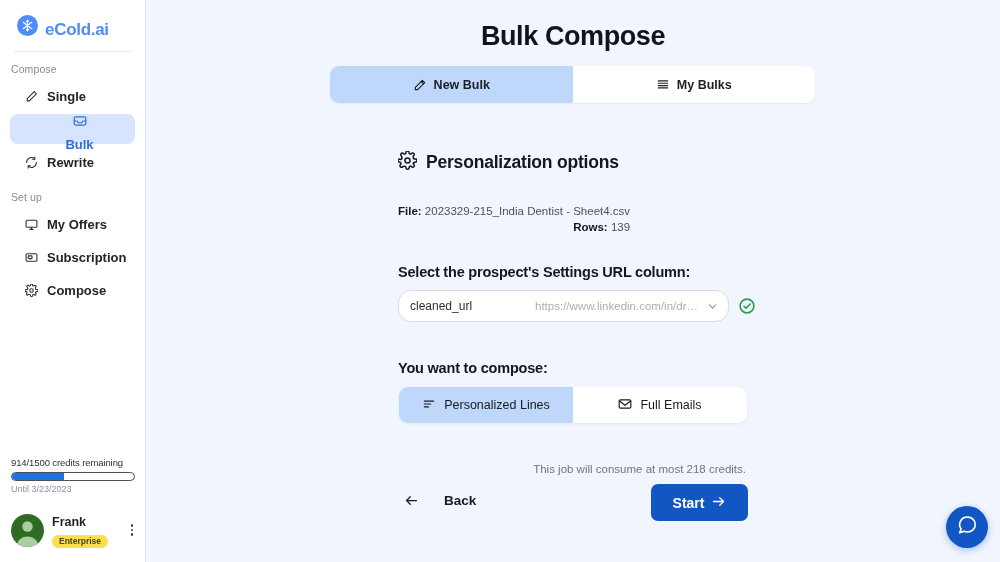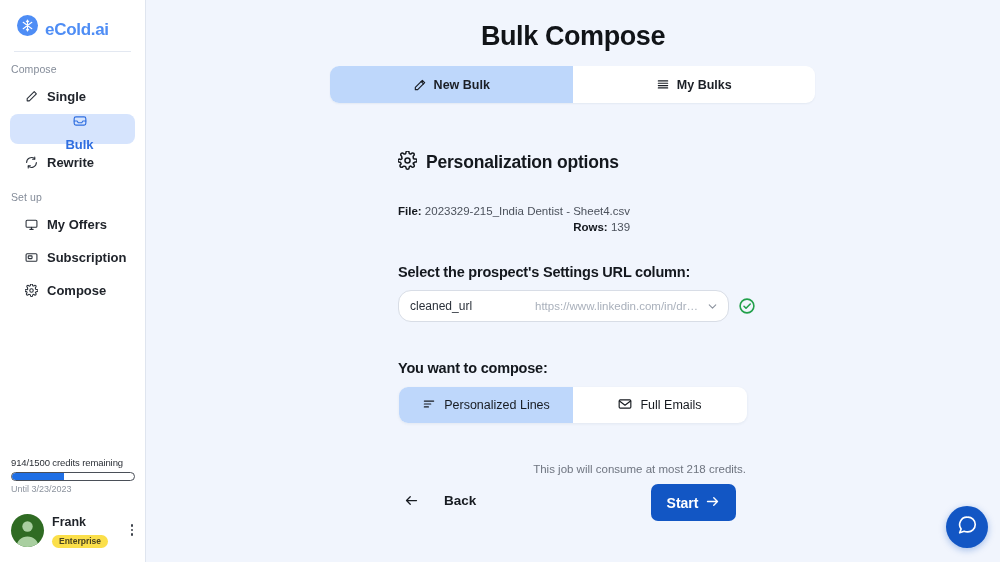--- a/index.html
+++ b/index.html
@@ -133,21 +133,21 @@
   .job-note {
     position: absolute; right: 254px; top: 463px;
     font-size: 11.5px; color: #6f7580;
   }
   .back-btn {
     position: absolute; left: 258px; top: 493px;
     display: flex; align-items: flex-start; gap: 25px;
     font-size: 13.5px; font-weight: bold; color: #171b21; cursor: pointer;
   }
   .start-btn {
-    position: absolute; left: 505px; top: 484px; width: 85px; height: 37px;
+    position: absolute; left: 505px; top: 484px; width: 97px; height: 37px;
     background: #1256c4; border-radius: 7px; border: none;
     display: flex; align-items: center; justify-content: center; gap: 7px;
     color: #ffffff; font-size: 14px; font-weight: bold; cursor: pointer;
     font-family: "Liberation Sans", sans-serif;
   }
 
   .chat-fab {
     position: absolute; right: 12px; bottom: 14px; width: 42px; height: 42px;
     border-radius: 50%; background: #1256c4; cursor: pointer;
     display: flex; align-items: center; justify-content: center;

